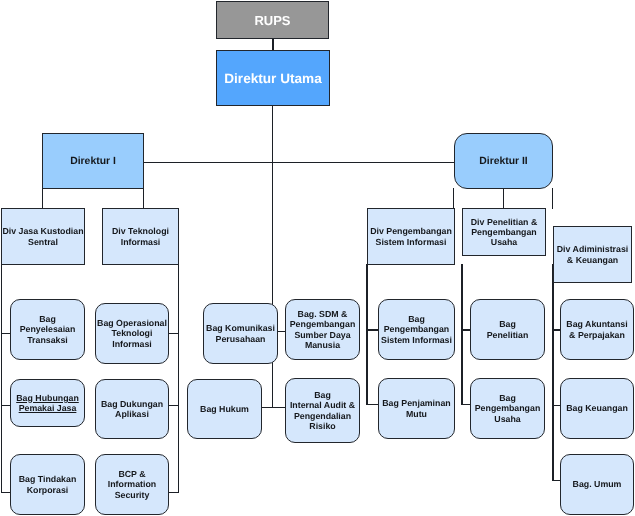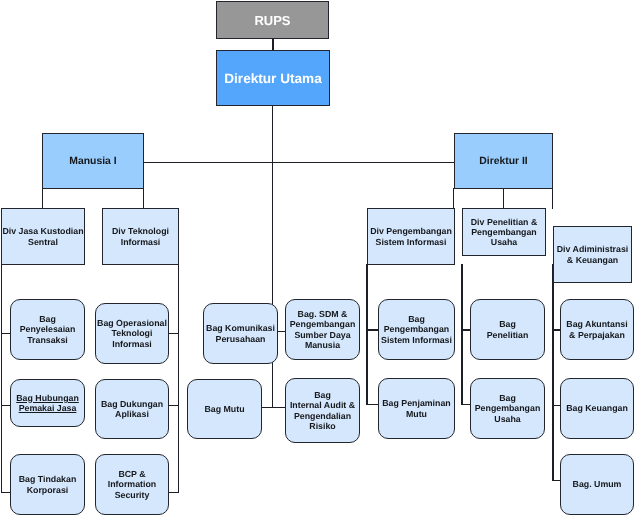--- a/index.html
+++ b/index.html
@@ -41,24 +41,24 @@
 
 <div class="node lvl0" style="left:215.6px;top:1px;width:113.8px;height:38px;">
       <span>RUPS</span>
     </div>
 
 <div class="node lvl1" style="left:216px;top:50px;width:114px;height:56px;">
       <span>Direktur Utama</span>
     </div>
 
 <div class="node lvl2" style="left:42px;top:133px;width:102px;height:56px;">
-      <span>Manusia I</span>
+      <span>Direktur I</span>
     </div>
 
-<div class="node lvl2" style="left:454px;top:133px;width:99px;height:56px;">
+<div class="node lvl2" style="left:454px;top:133px;width:99px;height:56px;border-radius:13px;">
       <span>Direktur II</span>
     </div>
 
 <div class="node lvl3" style="left:1px;top:208px;width:84px;height:57px;">
       <span>Div Jasa Kustodian<br>Sentral</span>
     </div>
 
 <div class="node lvl3" style="left:102px;top:208px;width:77px;height:57px;">
       <span>Div Teknologi<br>Informasi</span>
     </div>
@@ -118,21 +118,21 @@
       <span>Bag Dukungan<br>Aplikasi</span>
     </div>
 <div class="node lvl4" style="left:95px;top:454px;width:74px;height:61px;">
       <span>BCP &amp;<br>Information<br>Security</span>
     </div>
 
 <div class="node lvl4" style="left:203px;top:303px;width:75px;height:61px;">
       <span>Bag Komunikasi<br>Perusahaan</span>
     </div>
 <div class="node lvl4" style="left:187px;top:379px;width:75px;height:60px;">
-      <span>Bag Mutu</span>
+      <span>Bag Hukum</span>
     </div>
 
 <div class="node lvl4" style="left:285px;top:299px;width:75px;height:61px;">
       <span>Bag. SDM &amp;<br>Pengembangan<br>Sumber Daya<br>Manusia</span>
     </div>
 <div class="node lvl4" style="left:285px;top:378px;width:75px;height:65px;">
       <span>Bag<br>Internal Audit &amp;<br>Pengendalian<br>Risiko</span>
     </div>
 
 <div class="node lvl4" style="left:378px;top:299px;width:77px;height:61px;">

